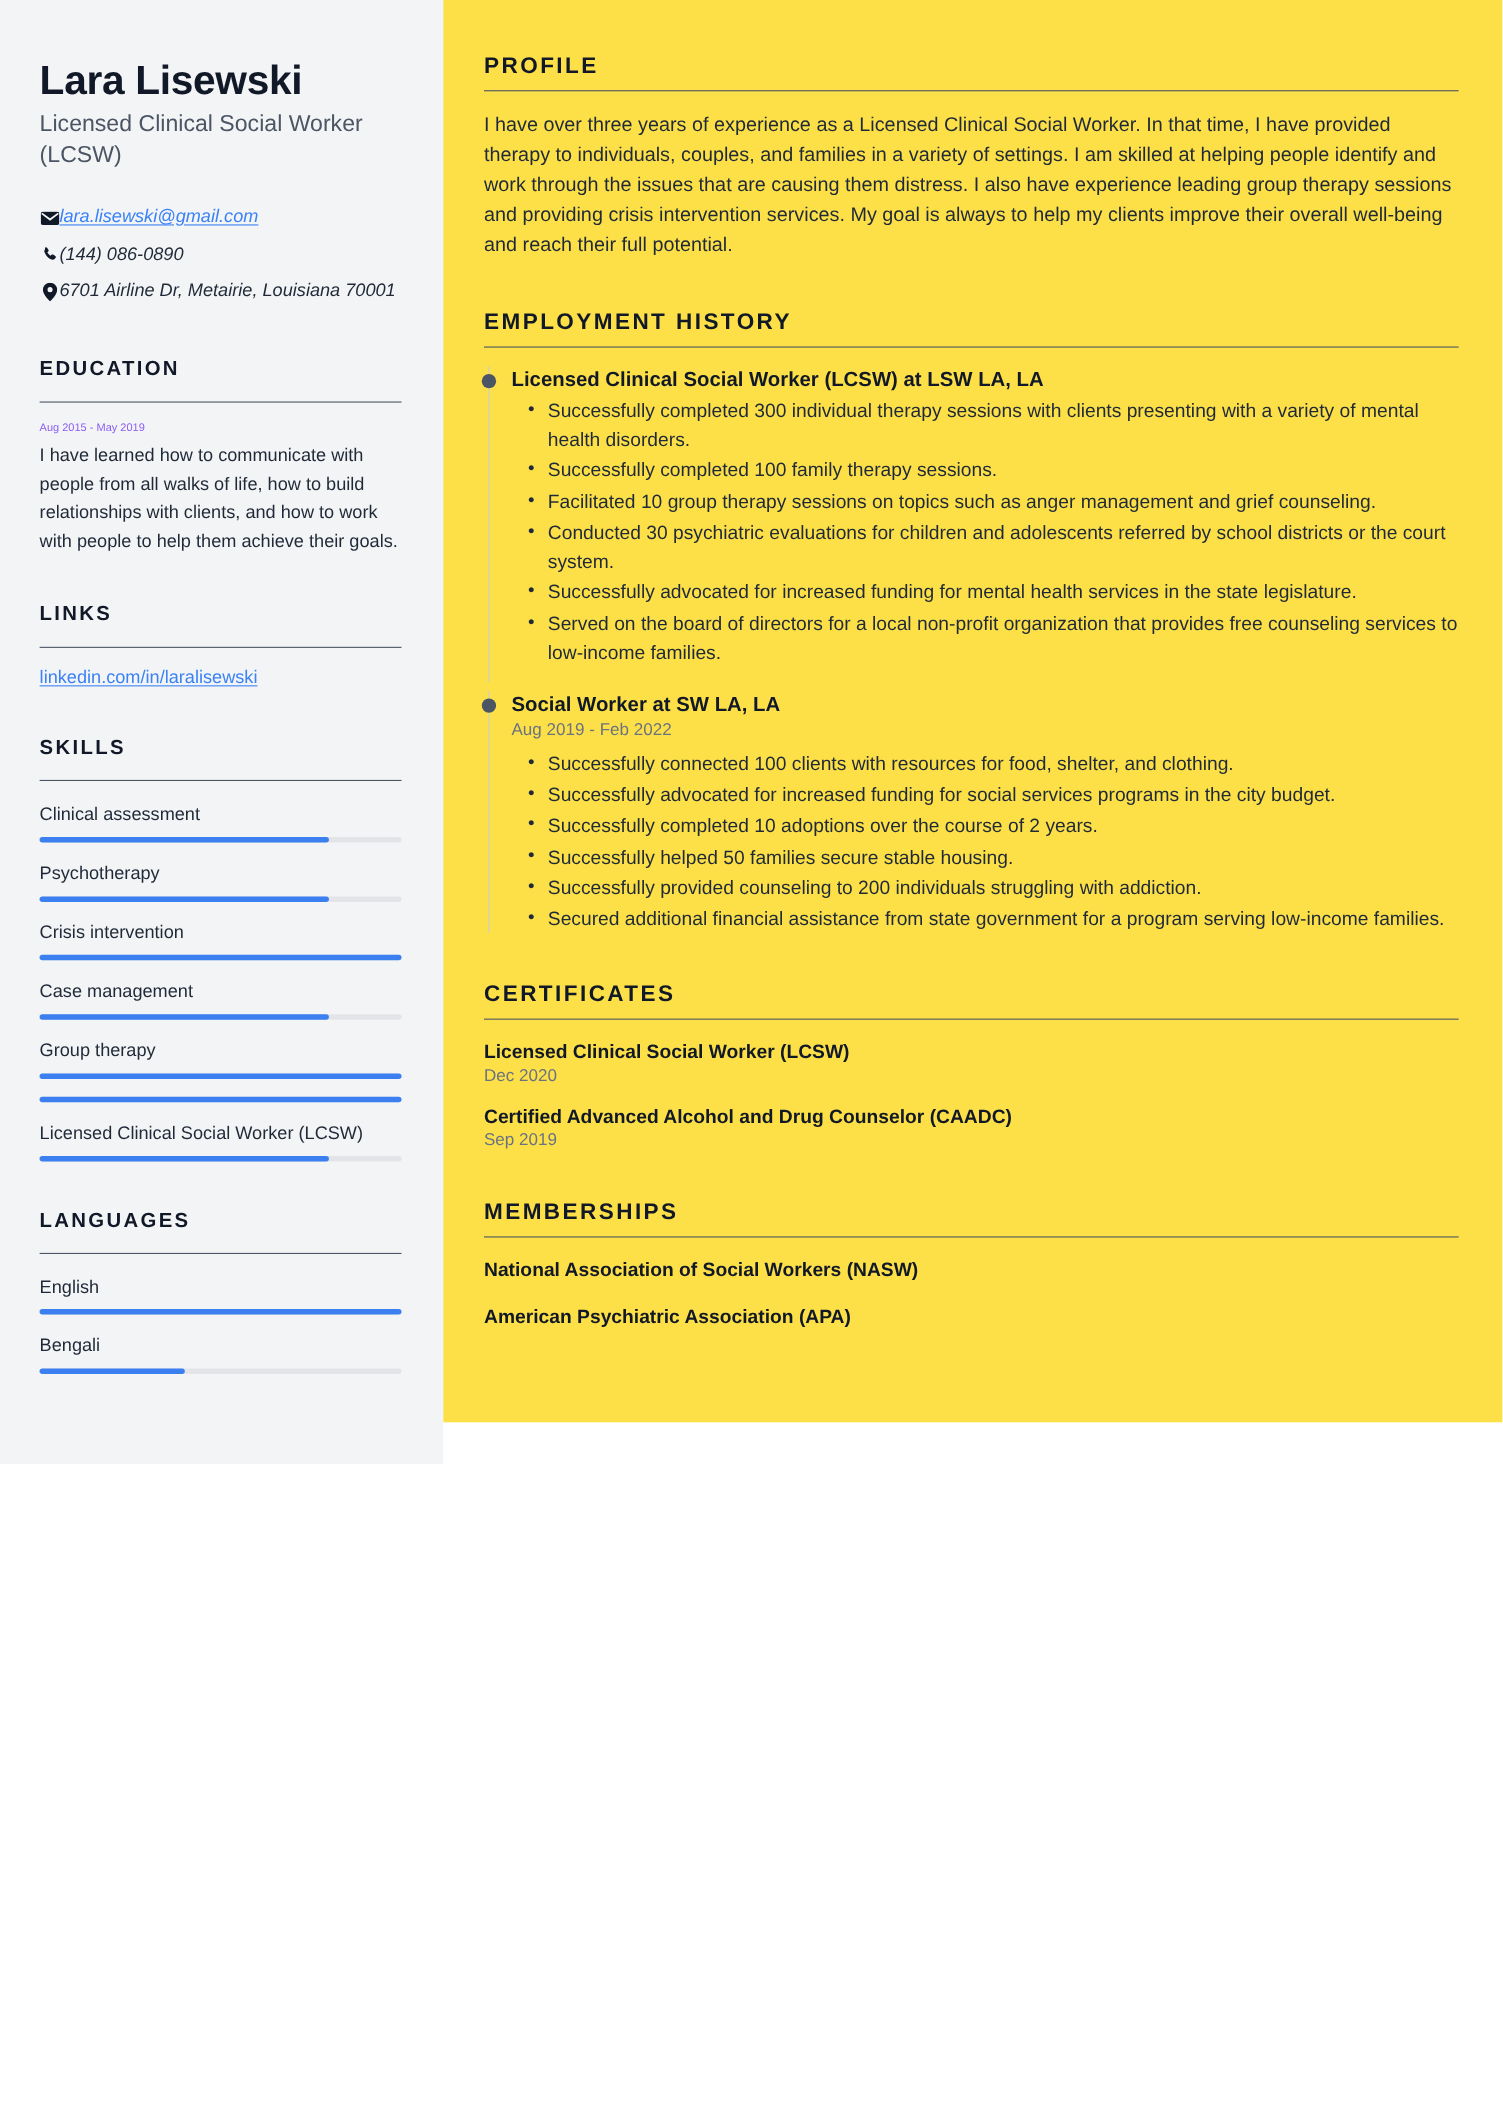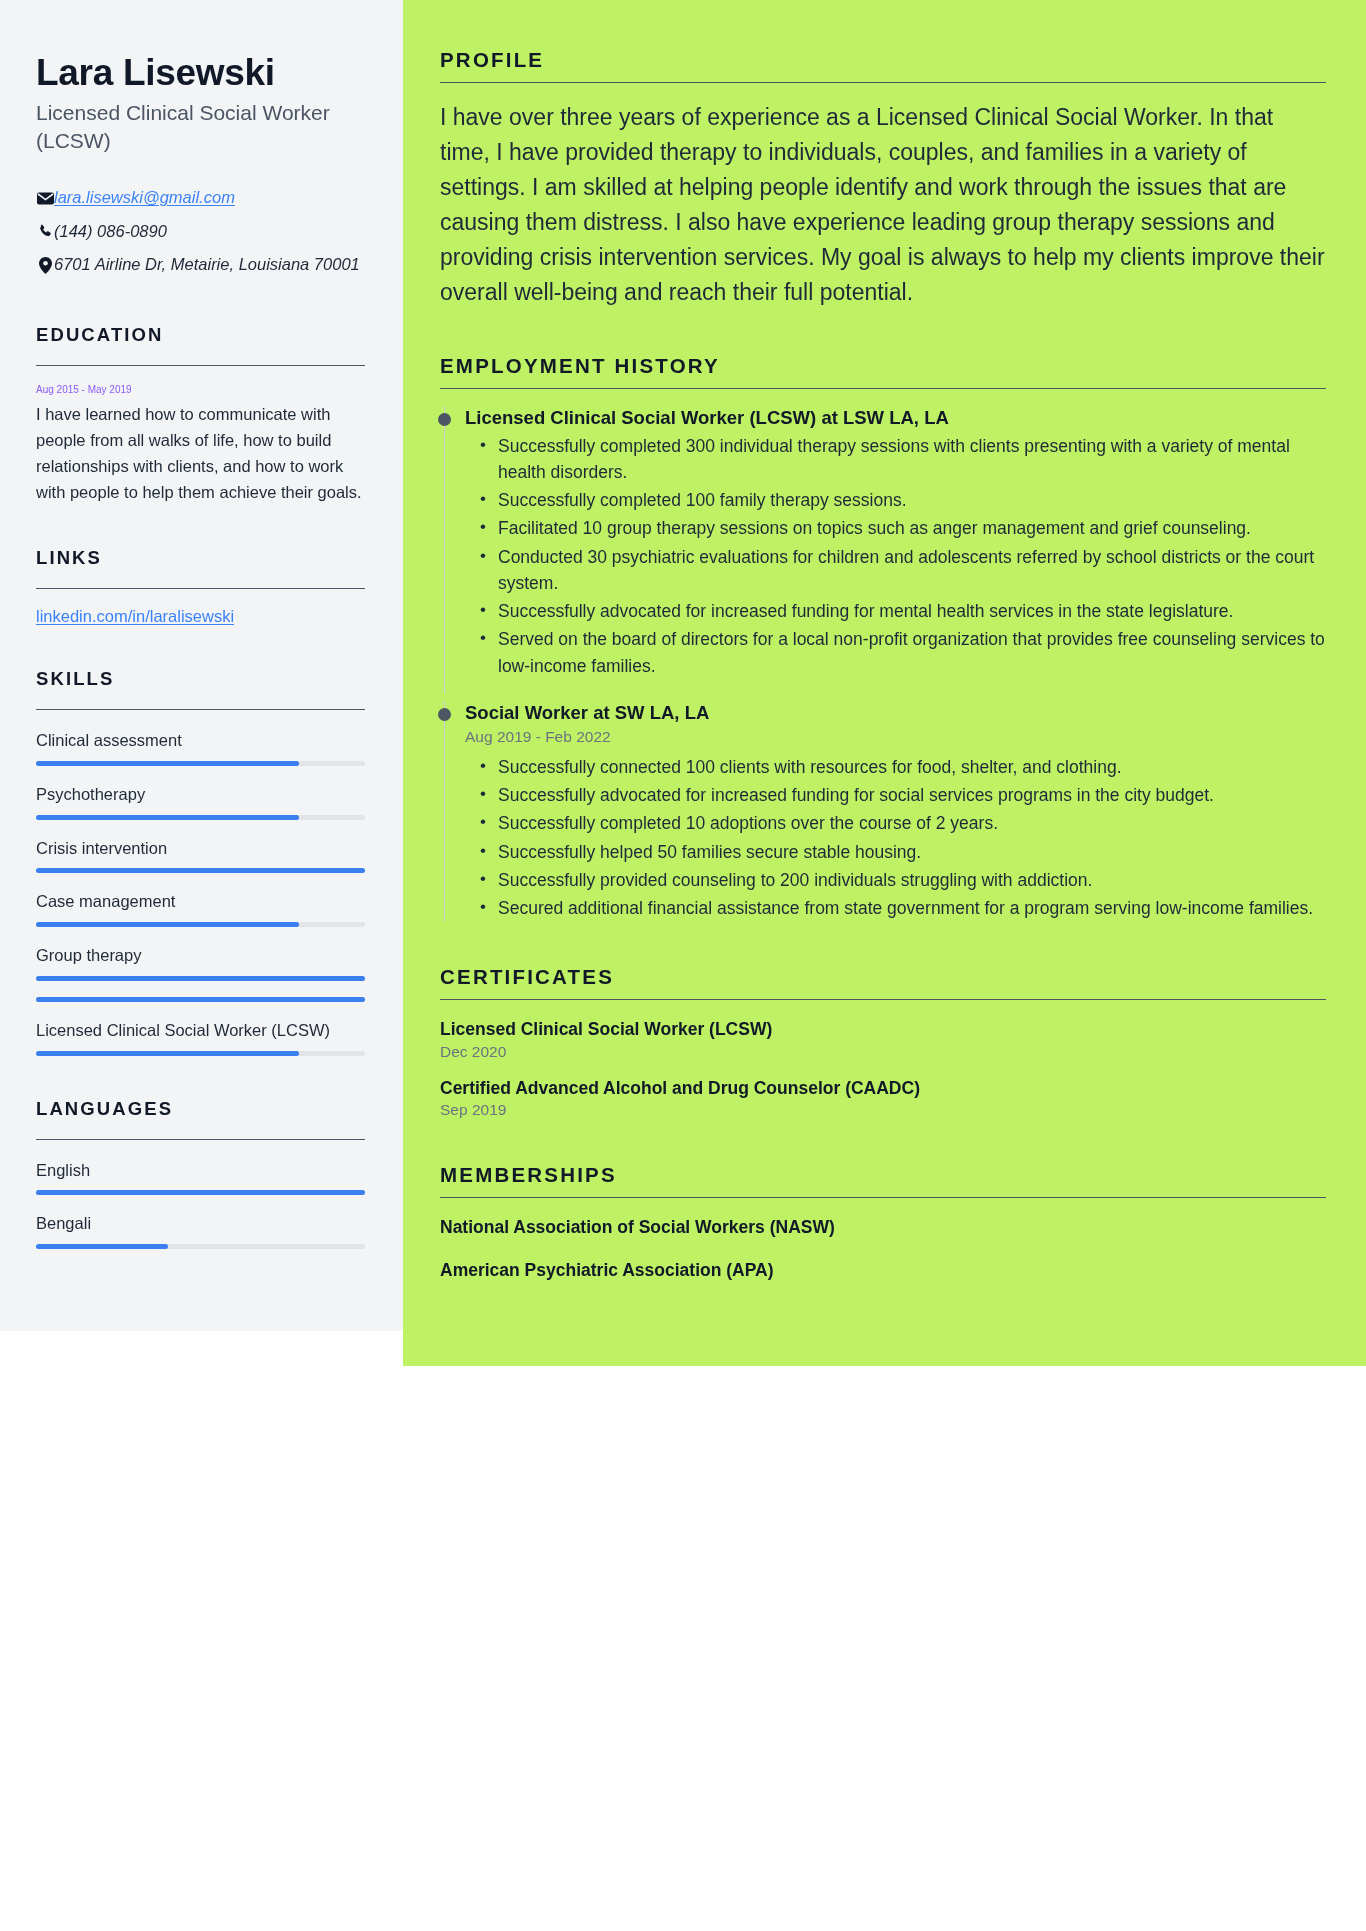--- a/index.html
+++ b/index.html
@@ -138,38 +138,38 @@
     position: absolute;
     left: 0; top: 0; bottom: 0;
     border-radius: 3px;
     background: #3b7ff0;
   }
 
   
   .main {
     flex: 1 1 auto;
     padding: 48px 40px 40px 37px;
-    background: #bef264;
+    background: #fde047;
   }
 
   .mn-heading {
     font-size: 20.5px;
     font-weight: 700;
     letter-spacing: 2.2px;
     color: #111827;
     text-transform: uppercase;
     padding-bottom: 10px;
     border-bottom: 1.6px solid #4b5563;
     margin-bottom: 17px;
   }
 
   .mn-block { margin-bottom: 44px; }
 
   .profile-text {
-    font-size: 23px;
+    font-size: 18px;
     line-height: 1.52;
     color: #1f2937;
   }
 
   .timeline { position: relative; }
 
   .job {
     position: relative;
     padding-left: 25px;
   }

